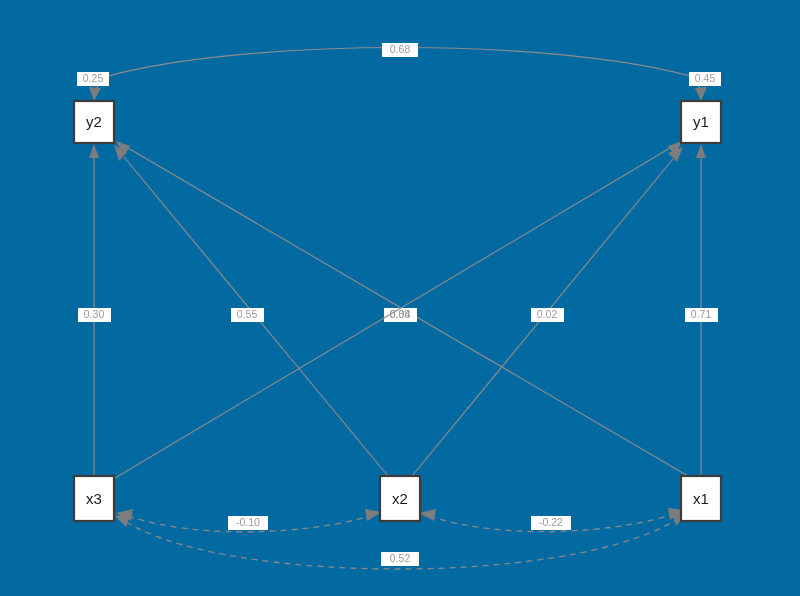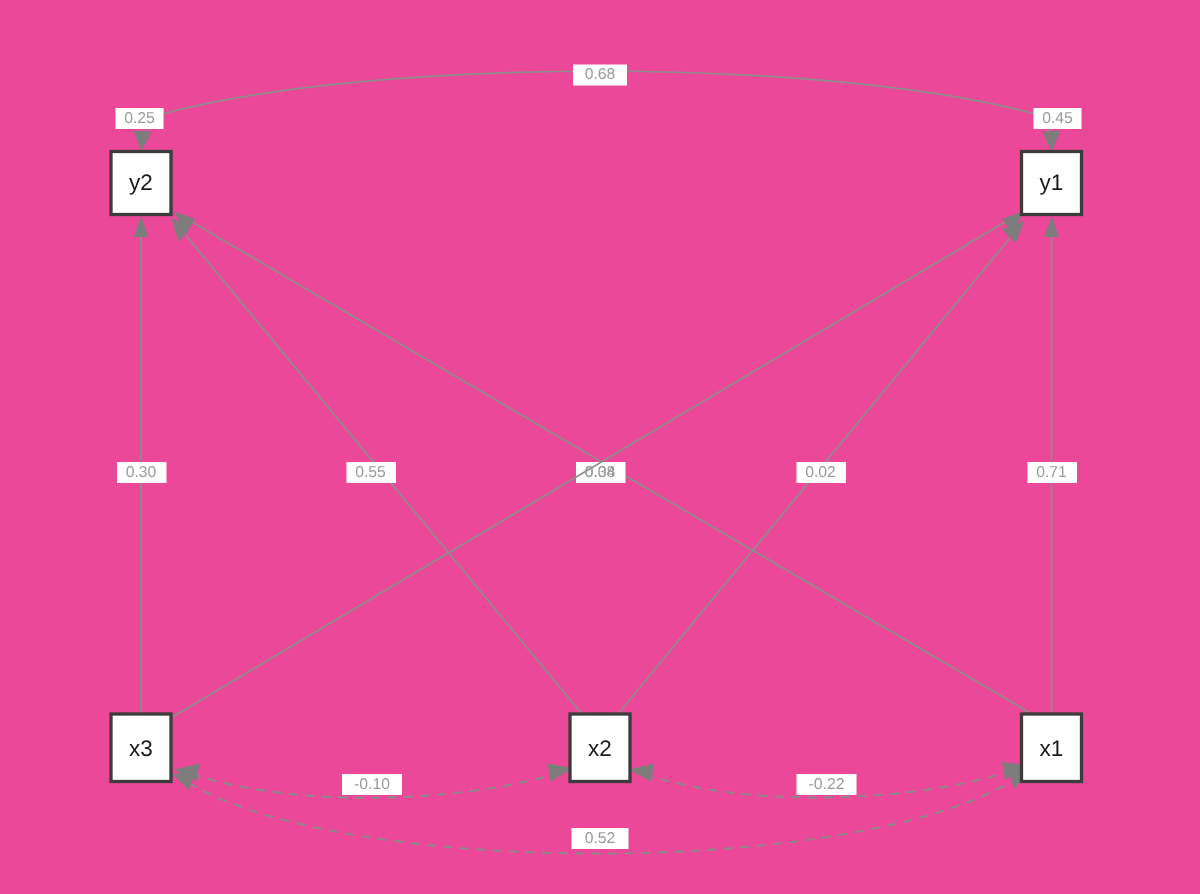--- a/index.html
+++ b/index.html
@@ -11,21 +11,21 @@
     width: 800px;
     height: 596px;
     font-family: "Liberation Sans", sans-serif;
     overflow: hidden;
     position: relative;
   }
   #diagram-root {
     position: relative;
     width: 800px;
     height: 596px;
-    background: #ec4899;
+    background: #0369a1;
   }
   svg#path-diagram {
     display: block;
     width: 800px;
     height: 596px;
   }
   .node-box {
     fill: #ffffff;
     stroke: #3c3c3c;
     stroke-width: 2.2;

